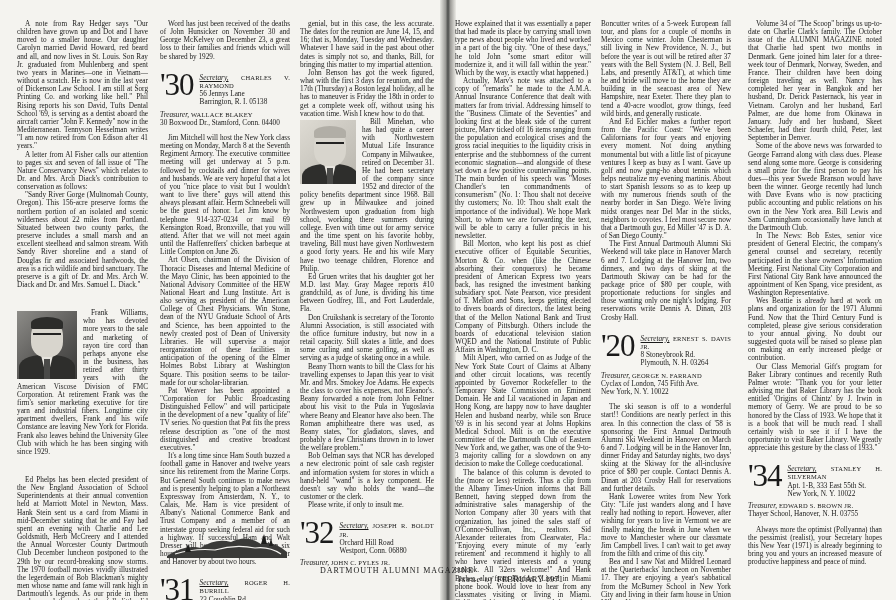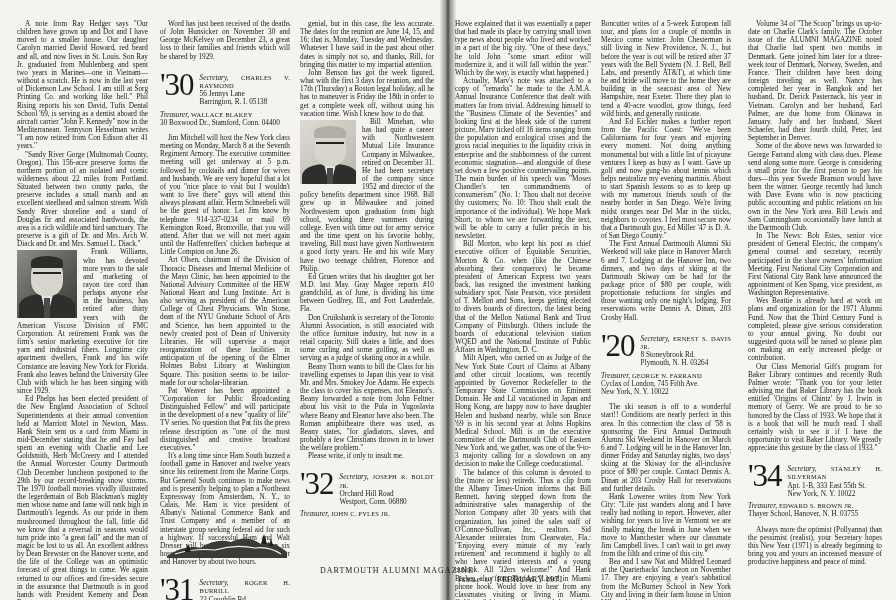--- a/index.html
+++ b/index.html
@@ -5,31 +5,31 @@
   html, body { margin:0; padding:0; }
   body { width:896px; height:600px; overflow:hidden; background:#dcdcd8; position:relative;
          font-family:"Liberation Serif", "DejaVu Serif", serif; color:#1a1a1a; }
   .page { position:absolute; top:0; height:600px; background:#f4f3ef; overflow:hidden; }
   .page-left { left:0; width:446px; }
   .page-right { left:450px; width:446px; background:#f6f5f1; }
   .gutter { position:absolute; left:440px; top:0; width:16px; height:600px;
             background:linear-gradient(to right,#e9e8e3 0%,#9c9b97 35%,#4a4a48 50%,#9c9b97 65%,#ecebe6 100%); }
   .col { position:absolute; top:20px; font-size:7.25px; line-height:8.15px; text-align:justify; }
   .col p { margin:0; text-indent:8px; }
-  .col p.gap { margin-top:0; }
+  .col p.gap { margin-top:20px; }
   .col1 { left:17px; width:131px; }
   .col2 { left:160px; width:130px; }
   .col3 { left:300px; width:134px; }
   .col4 { left:455px; width:136px; }
   .col5 { left:601px; width:130px; }
   .col6 { left:748px; width:134px; }
   .classhead { display:flex; align-items:flex-start; margin:10px 0 4px 0;justify-content:space-between; }
   .classnum { font-size:31px; line-height:28px; font-family:"Liberation Serif", serif; margin-right:6px; letter-spacing:-1px; }
   .classaddr { font-size:7.25px; line-height:8.2px; padding-top:3px; }
-  .classaddr i { font-style:italic; }
+  .classaddr i { font-style:italic;text-decoration:underline; }
   .sc { font-variant:small-caps; font-size:6.5px; letter-spacing:0.2px; }
   .treasurer { font-size:7.25px; line-height:8.2px; margin-bottom:7px; }
   .treasurer i { font-style:italic; }
   .photo { float:left; width:60px; height:68px; margin:2px 6px 2px 0; background:#6a6a66; position:relative; overflow:hidden; }
   .photo .bg { position:absolute; inset:0; background:linear-gradient(135deg,#8d8c88 0%,#575654 60%,#3a3a38 100%); }
   .photo .head { position:absolute; left:14px; top:8px; width:32px; height:38px; border-radius:45% 45% 40% 40%; background:#d8d5cd; }
   .photo .hair { position:absolute; left:14px; top:6px; width:32px; height:12px; border-radius:50% 50% 10% 10%; background:#2c2c2a; }
   .photo .glasses { position:absolute; left:16px; top:22px; width:28px; height:6px; border-top:2px solid #222; }
   .photo .suit { position:absolute; left:2px; top:44px; width:56px; height:30px; border-radius:40% 40% 0 0; background:#2e2e2c; }
   .photo .shirt { position:absolute; left:24px; top:44px; width:12px; height:24px; background:#e6e4de; clip-path:polygon(0 0,100% 0,50% 100%); }
@@ -43,20 +43,21 @@
 </style>
 </head>
 <body>
 
 <div class="page page-left"></div>
 <div class="page page-right"></div>
 <div class="gutter"></div>
 
 <div class="col col1">
   <p>A note from Ray Hedger says "Our children have grown up and Dot and I have moved to a smaller house. Our daughter Carolyn married David Howard, red beard and all, and now lives in St. Louis. Son Ray Jr. graduated from Muhlenberg and spent two years in Marines—one in Vietnam—without a scratch. He is now in the last year of Dickenson Law School. I am still at Sorg Printing Co. and working like hell." Phil Rising reports his son David, Tufts Dental School '69, is serving as a dentist aboard the aircraft carrier "John F. Kennedy" now in the Mediterranean. Tennyson Hesselman writes "I am now retired from Con Edison after 41 years."</p>
+  <p>A letter from Al Fisher calls our attention to pages six and seven of fall issue of "The Nature Conservancy News" which relates to Dr. and Mrs. Arch Diack's contribution to conservation as follows:</p>
   <p>"Sandy River Gorge (Multnomah County, Oregon). This 156-acre preserve forms the northern portion of an isolated and scenic wilderness about 22 miles from Portland. Situated between two county parks, the preserve includes a small marsh and an excellent steelhead and salmon stream. With Sandy River shoreline and a stand of Douglas fir and associated hardwoods, the area is a rich wildlife and bird sanctuary. The preserve is a gift of Dr. and Mrs. Arch W. Diack and Dr. and Mrs. Samuel L. Diack."</p>
   <p class="gap">
     <span class="photo">
       <span class="bg"></span>
         <span class="suit"></span>
         <span class="shirt"></span>
         <span class="tie"></span>
         <span class="head"></span>
         <span class="hair"></span>
         <span class="glasses"></span>
@@ -113,20 +114,21 @@
         <span class="tie"></span>
         <span class="head"></span>
         <span class="hair"></span>
         <span class="glasses"></span>
     </span>
     <span>Bill Minehan, who has had quite a career with Northwestern Mutual Life Insurance Company in Milwaukee, retired on December 31. He had been secretary of the company since 1952 and director of the policy benefits department since 1968. Bill grew up in Milwaukee and joined Northwestern upon graduation from high school, working there summers during college. Even with time out for army service and the time spent on his favorite hobby, traveling, Bill must have given Northwestern a good forty years. He and his wife Mary have two teenage children, Florence and Philip.</span>
   </p>
   <p>Ed Gruen writes that his daughter got her M.D. last May. Gray Magee reports #10 grandchild, as of June, is dividing his time between Godfrey, Ill., and Fort Lauderdale, Fla.</p>
   <p>Don Cruikshank is secretary of the Toronto Alumni Association, is still associated with the office furniture industry, but now in a retail capacity. Still skates a little, and does some curling and some golfing, as well as serving as a judge of skating once in a while.</p>
   <p>Beany Thorn wants to bill the Class for his travelling expenses to Japan this year to visit Mr. and Mrs. Smokey Joe Adams. He expects the class to cover his expenses, not Eleanor's. Beany forwarded a note from John Feltner about his visit to the Pula in Yugoslavia where Beany and Eleanor have also been. The Roman amphitheatre there was used, as Beany states, "for gladiators, slaves, and probably a few Christians thrown in to lower the welfare problem."</p>
+  <p>Bob Oelman says that NCR has developed a new electronic point of sale cash register and information system for stores in which a hand-held "wand" is a key component. He doesn't say who holds the wand—the customer or the clerk.</p>
   <p>Please write, if only to insult me.</p>
   <div class="classhead">
     <span class="classnum">'32</span>
     <span class="classaddr">
       <i>Secretary,</i> <span class="sc">JOSEPH R. BOLDT JR.</span><br>
       <span>Orchard Hill Road</span><br>
       <span>Westport, Conn. 06880</span>
     </span>
   </div>
   <div class="treasurer">

